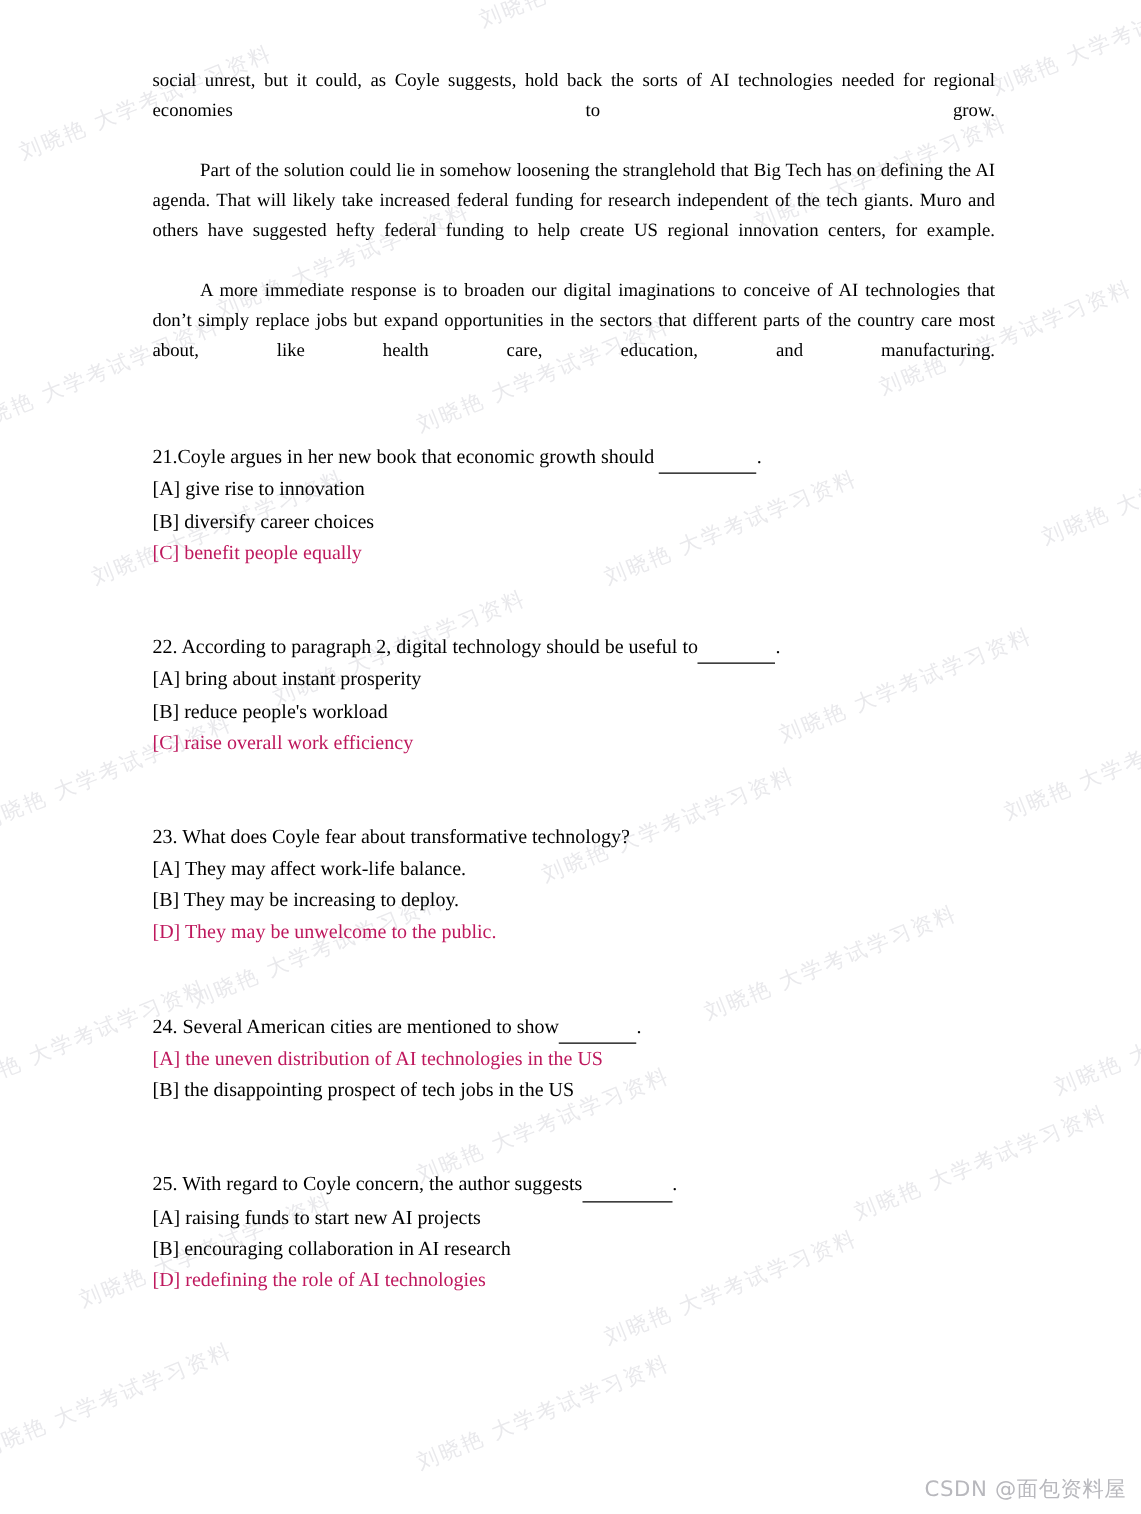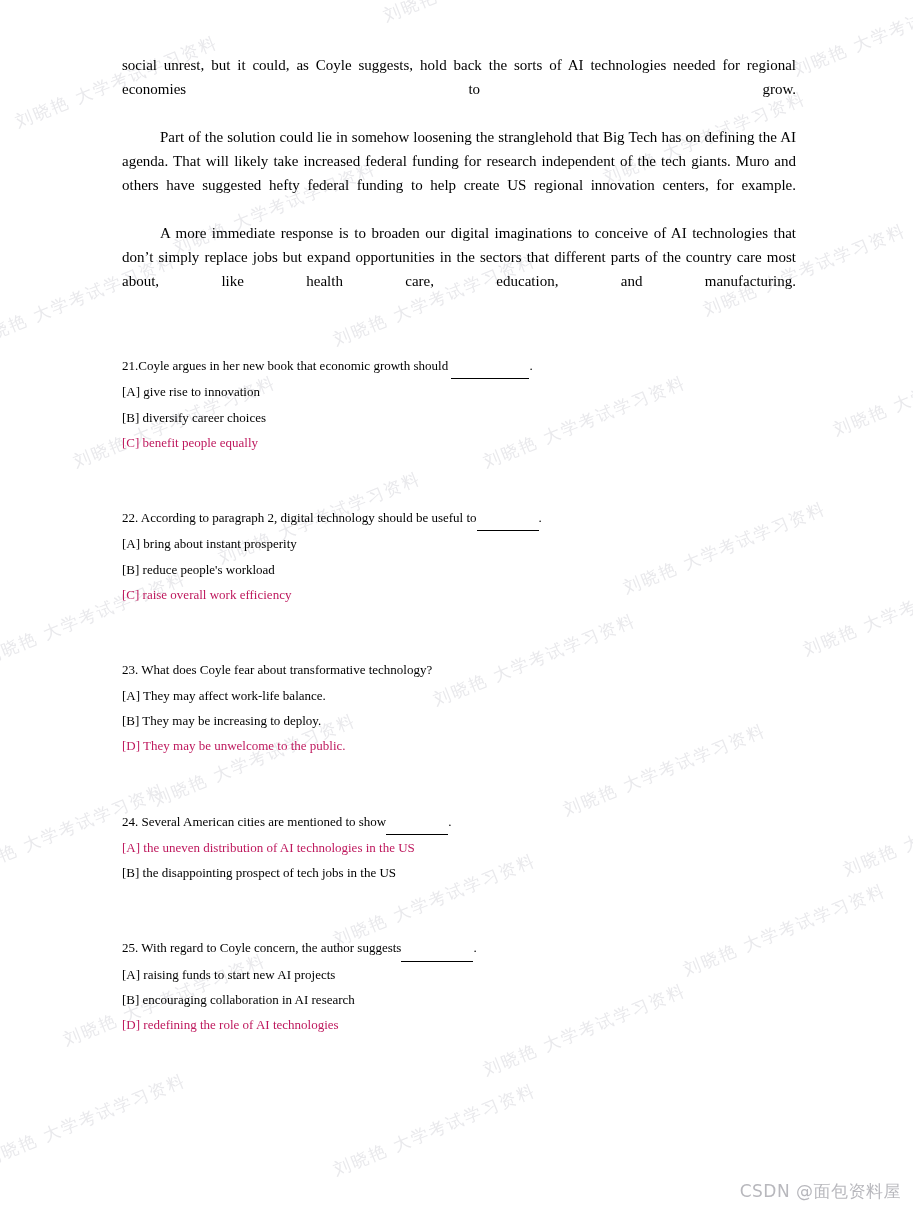--- a/index.html
+++ b/index.html
@@ -58,21 +58,21 @@
     content: "";
     display: inline-block;
     width: 100%;
   }
 
   
   .qblock { margin: 0; }
   .qstem,
   .qopt {
     margin: 0;
-    font-size: 13px;
+    font-size: 16px;
     line-height: 25.3px;
     white-space: pre;
   }
   .qopt.answer { color: #be185d; }
 
   .q-gap { height: 27px; }
   .blank-line {
     display: inline-block;
     border-bottom: 1.4px solid #000;
     vertical-align: baseline;

